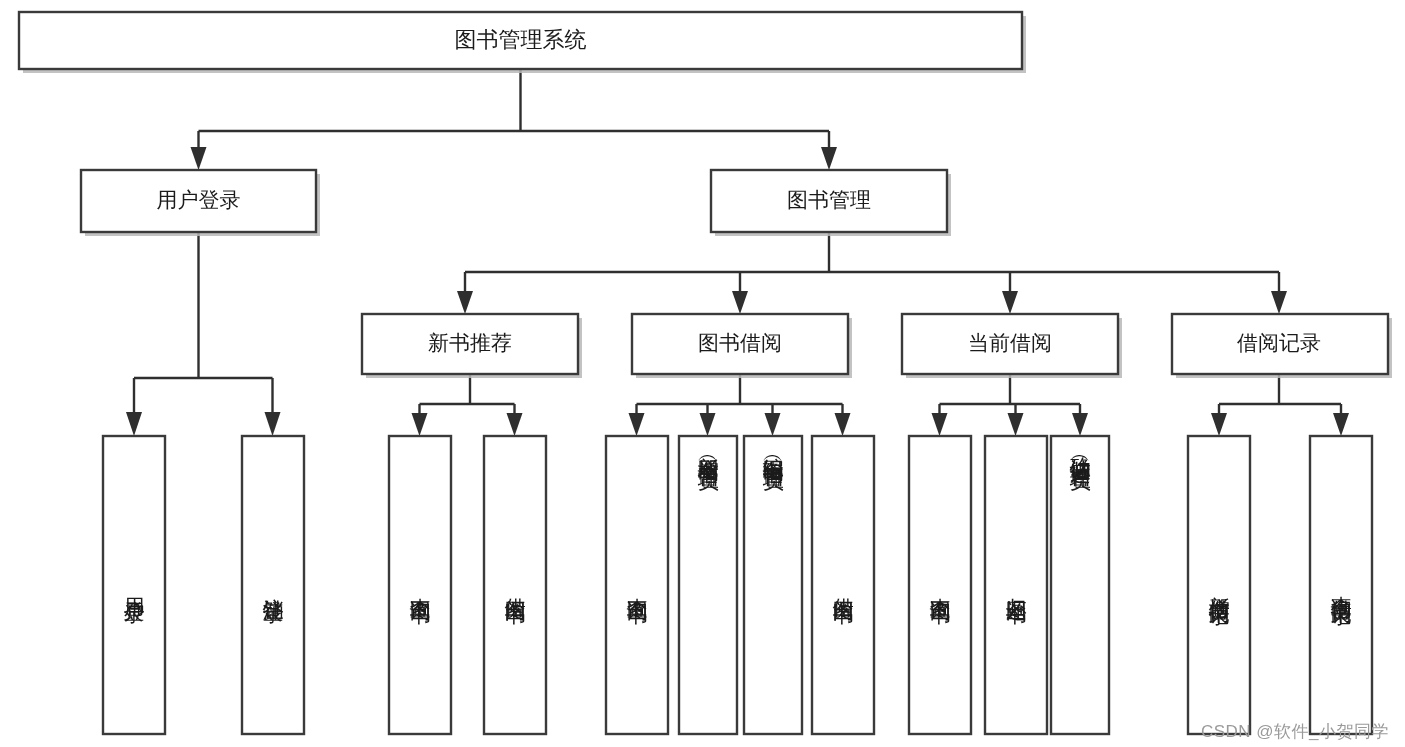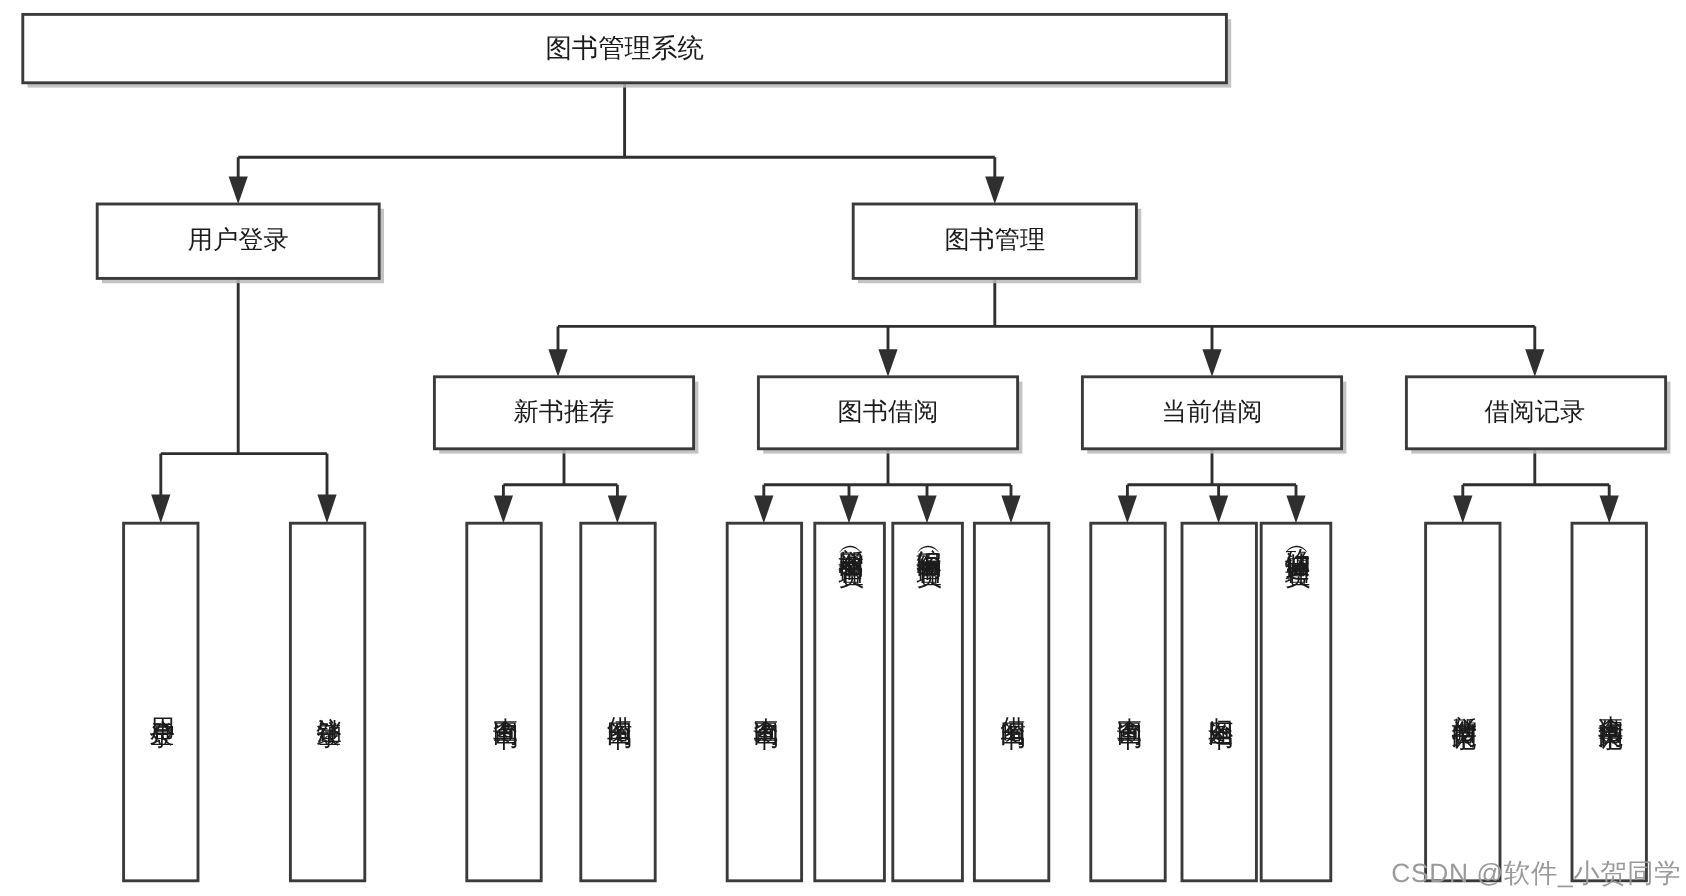--- a/index.html
+++ b/index.html
@@ -73,24 +73,24 @@
     text-orientation: upright;
     font-family: "Liberation Sans", "DejaVu Sans", sans-serif;
     font-size: 21px;
     line-height: 1.08;
     letter-spacing: 2px;
     color: #1b1b1b;
     white-space: nowrap;
   }
   .watermark {
     position: absolute;
-    right: 4px;
+    right: 16px;
     bottom: 4px;
     font-family: "Liberation Sans", "DejaVu Sans", sans-serif;
-    font-size: 22px;
+    font-size: 17px;
     color: #9a9a9a;
     white-space: nowrap;
     letter-spacing: 0.5px;
   }
 </style>
 </head>
 <body>
 
 <div id="diagram-root">
 

